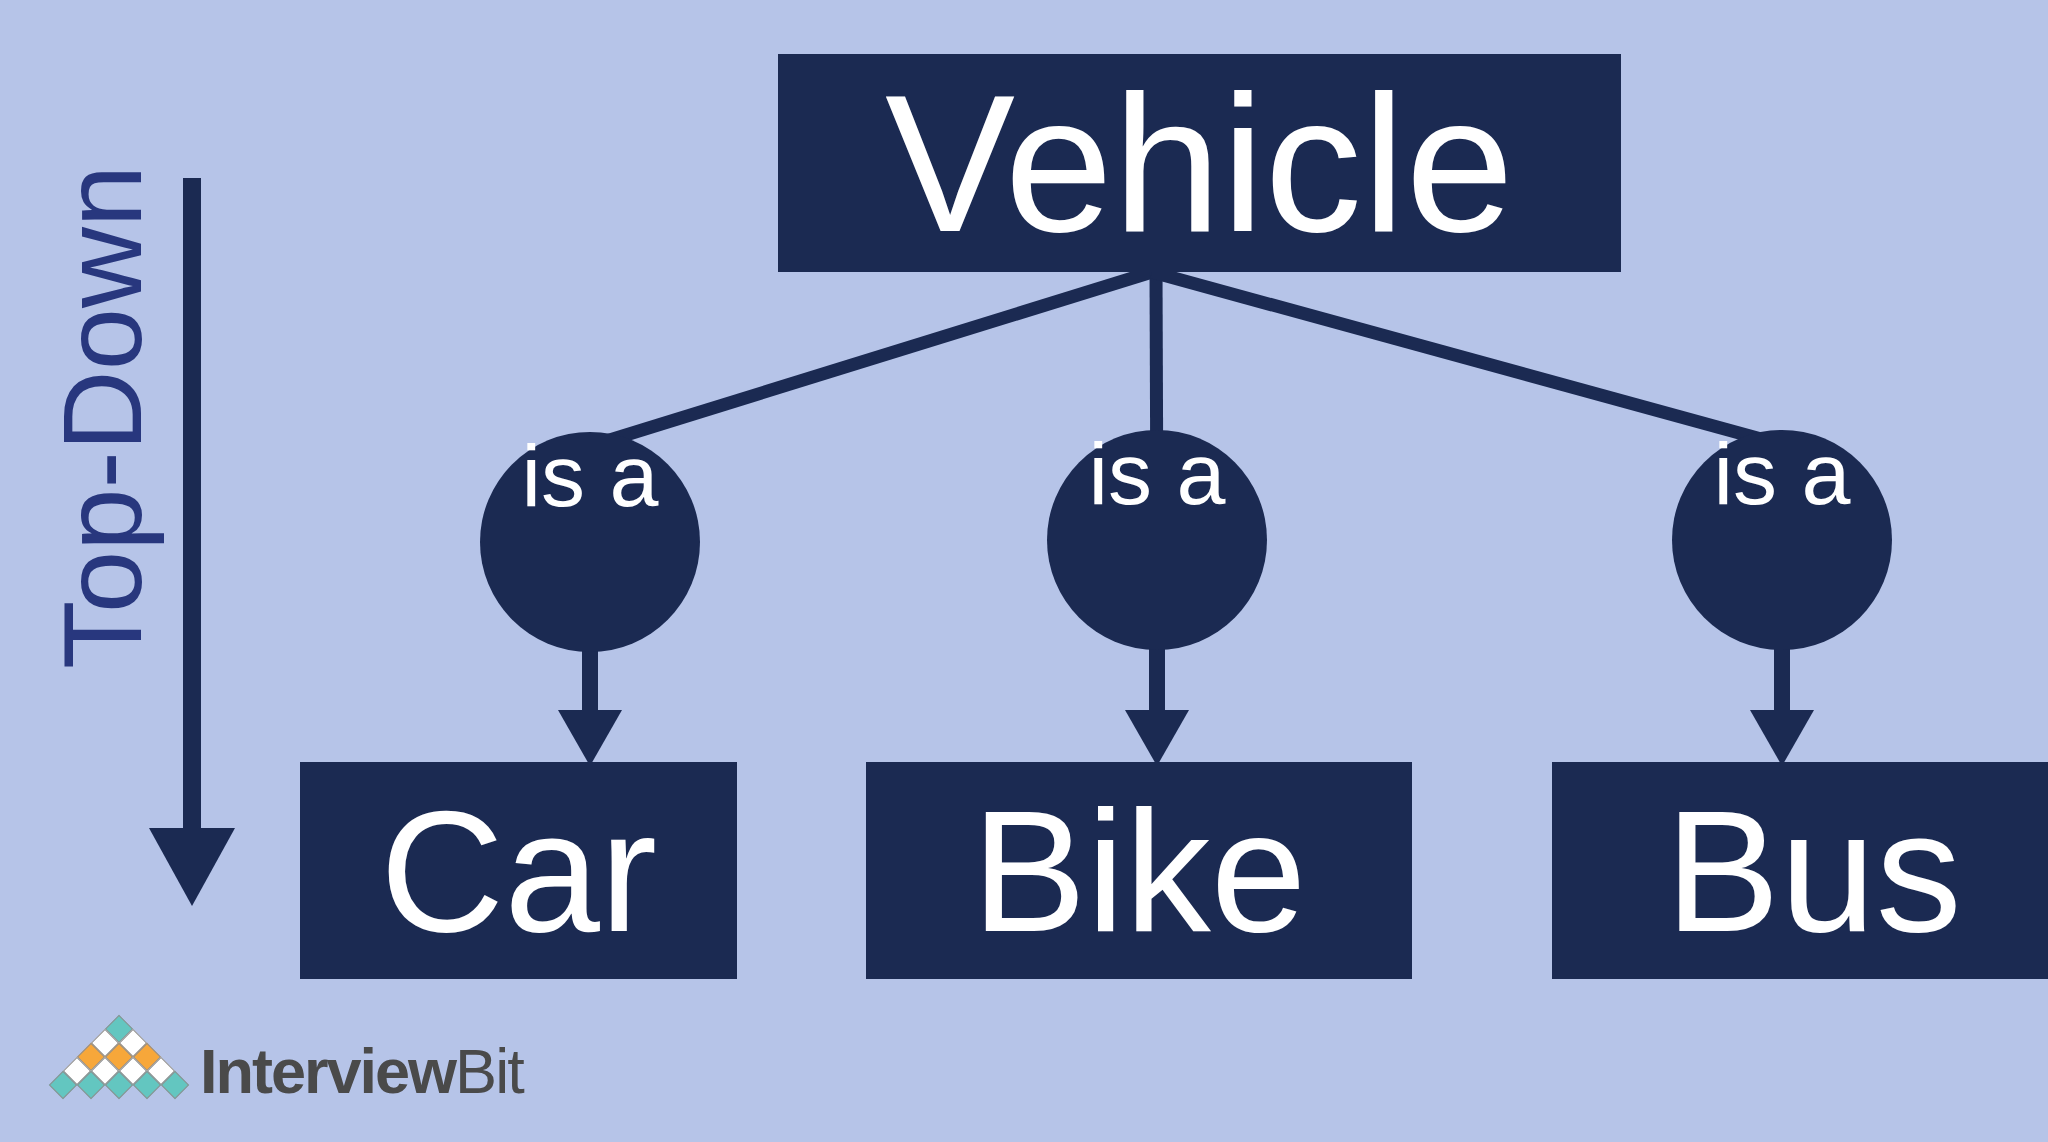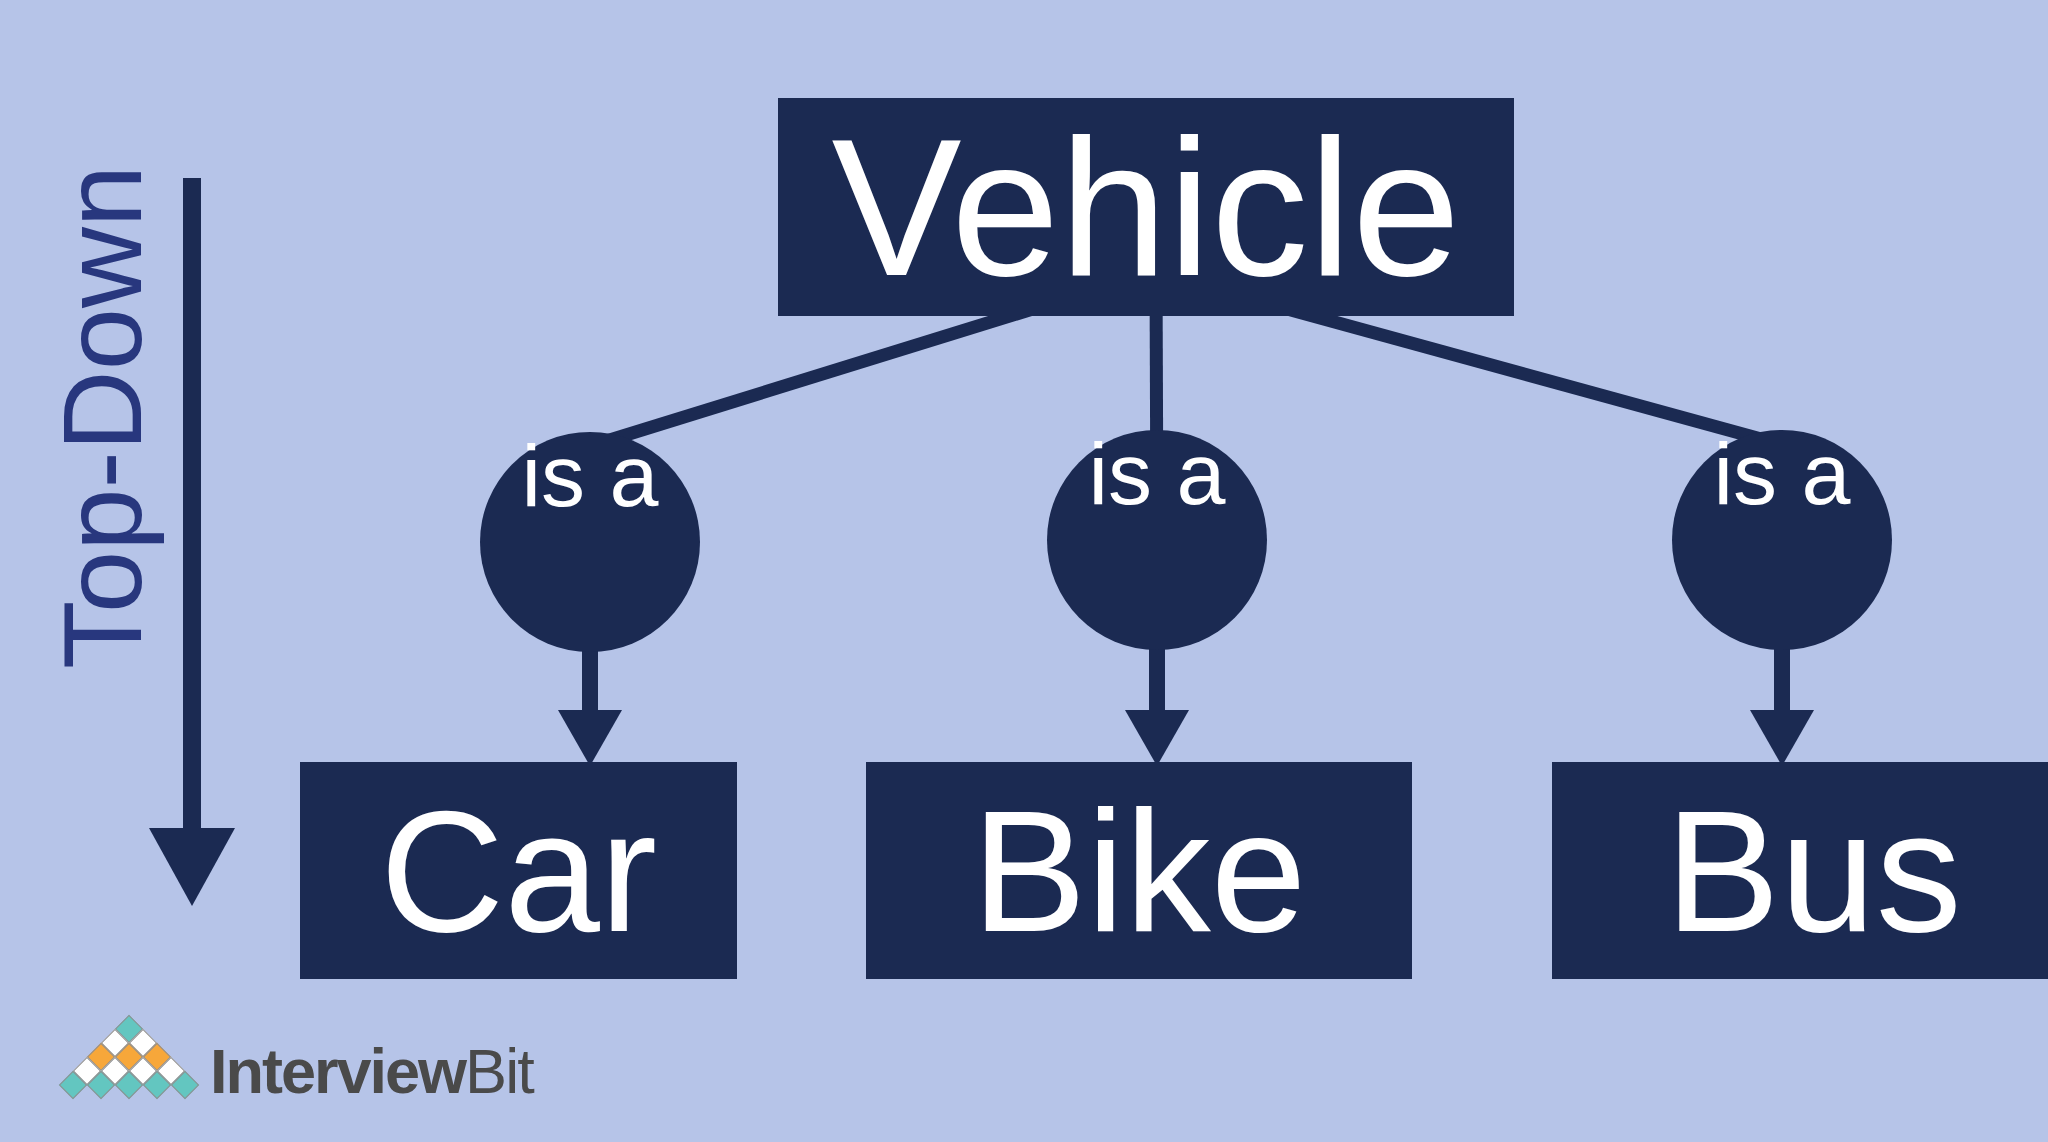--- a/index.html
+++ b/index.html
@@ -27,21 +27,21 @@
   .dir-shaft{stroke:var(--node);stroke-width:18;}
   .head{fill:var(--node);}
   .node-box{
     position:absolute;
     background:var(--node);
     color:var(--node-text);
     display:flex;align-items:center;justify-content:center;
     text-align:center;
     line-height:1;
   }
-  .root-box{left:778px;top:54px;width:736px;height:218px;font-size:195px;margin-top:44px;}
+  .root-box{left:778px;top:54px;width:843px;height:218px;font-size:195px;}
   .child-box{top:762px;height:217px;font-size:172px;}
   .child-box.car{left:300px;width:437px;}
   .child-box.bike{left:866px;width:546px;}
   .child-box.bus{left:1552px;width:523px;}
   .isa-circle{
     position:absolute;
     width:220px;height:220px;
     border-radius:50%;
     background:var(--node);
     color:var(--node-text);
@@ -53,21 +53,21 @@
   .isa-3{left:1672px;top:430px;}
   .direction-label{
     position:absolute;
     left:103px;top:417px;
     transform:translate(-50%,-50%) rotate(-90deg);
     color:var(--dir);
     font-size:112px;
     white-space:nowrap;
     line-height:1;
   }
-  .logo{position:absolute;left:59px;top:1015px;width:560px;height:110px;text-decoration:underline;}
+  .logo{position:absolute;left:49px;top:1015px;width:560px;height:110px;text-decoration:underline;}
   .pyramid{position:absolute;left:0;top:0;width:140px;height:88px;}
   .diamond{
     position:absolute;
     width:20px;height:20px;
     transform:rotate(45deg);
     border:1px solid var(--logo-border);
   }
   .logo-word{
     position:absolute;left:151px;top:25px;
     font-size:63px;line-height:1;

